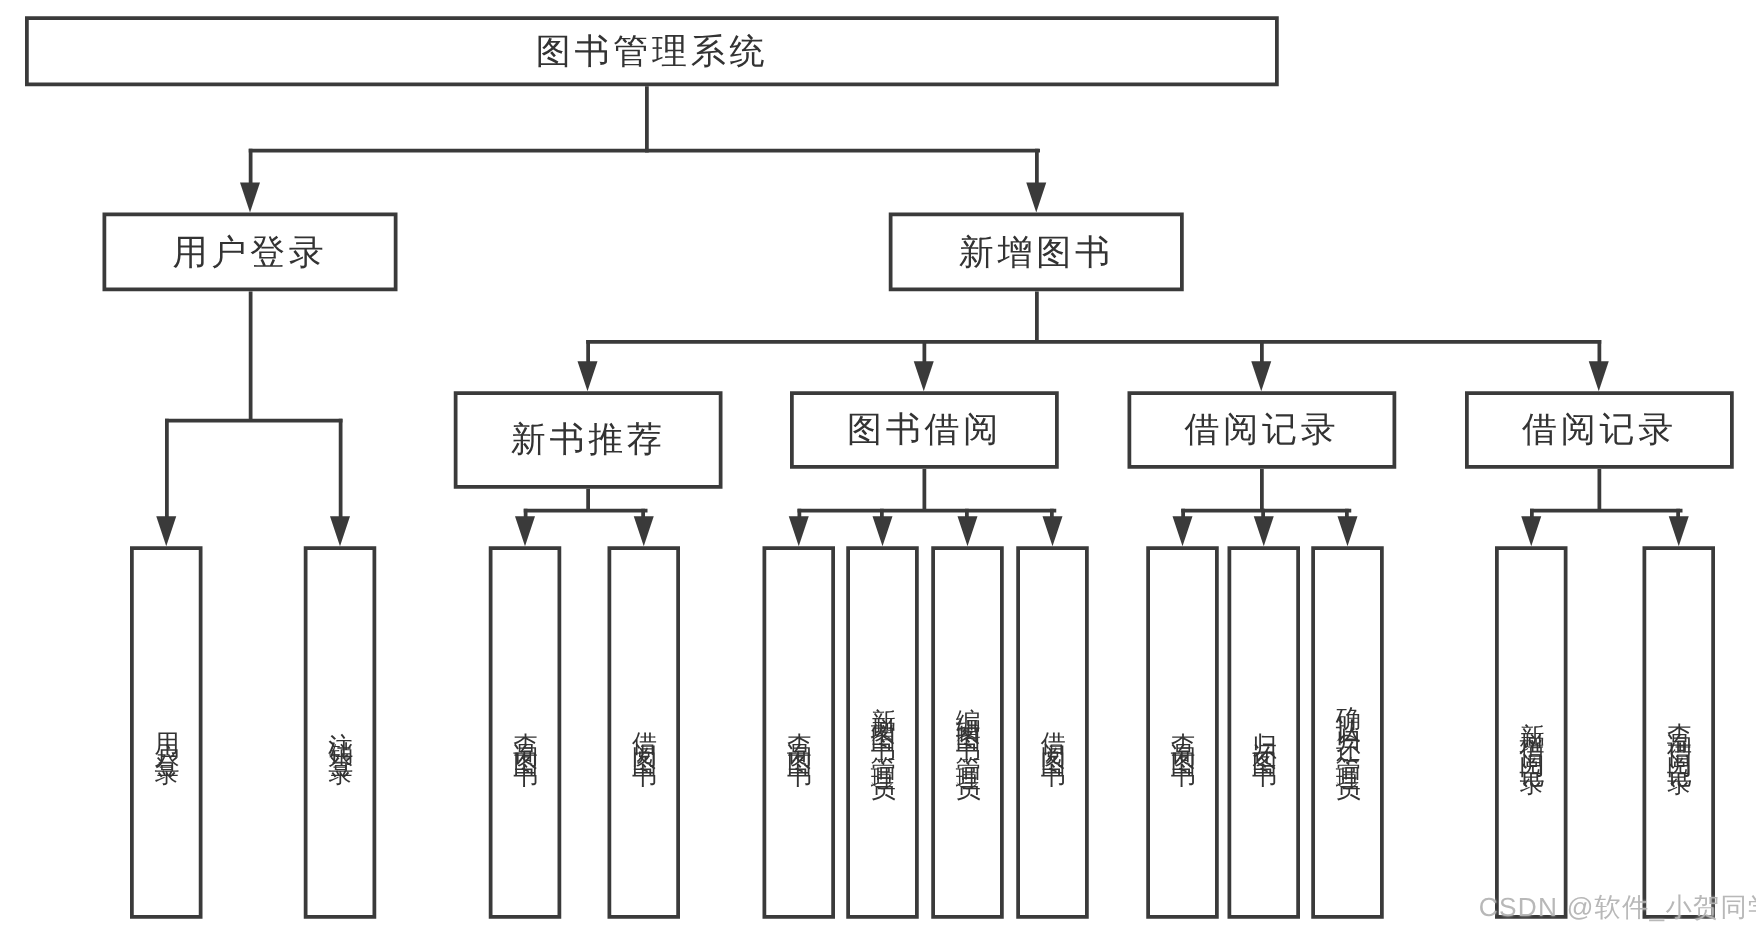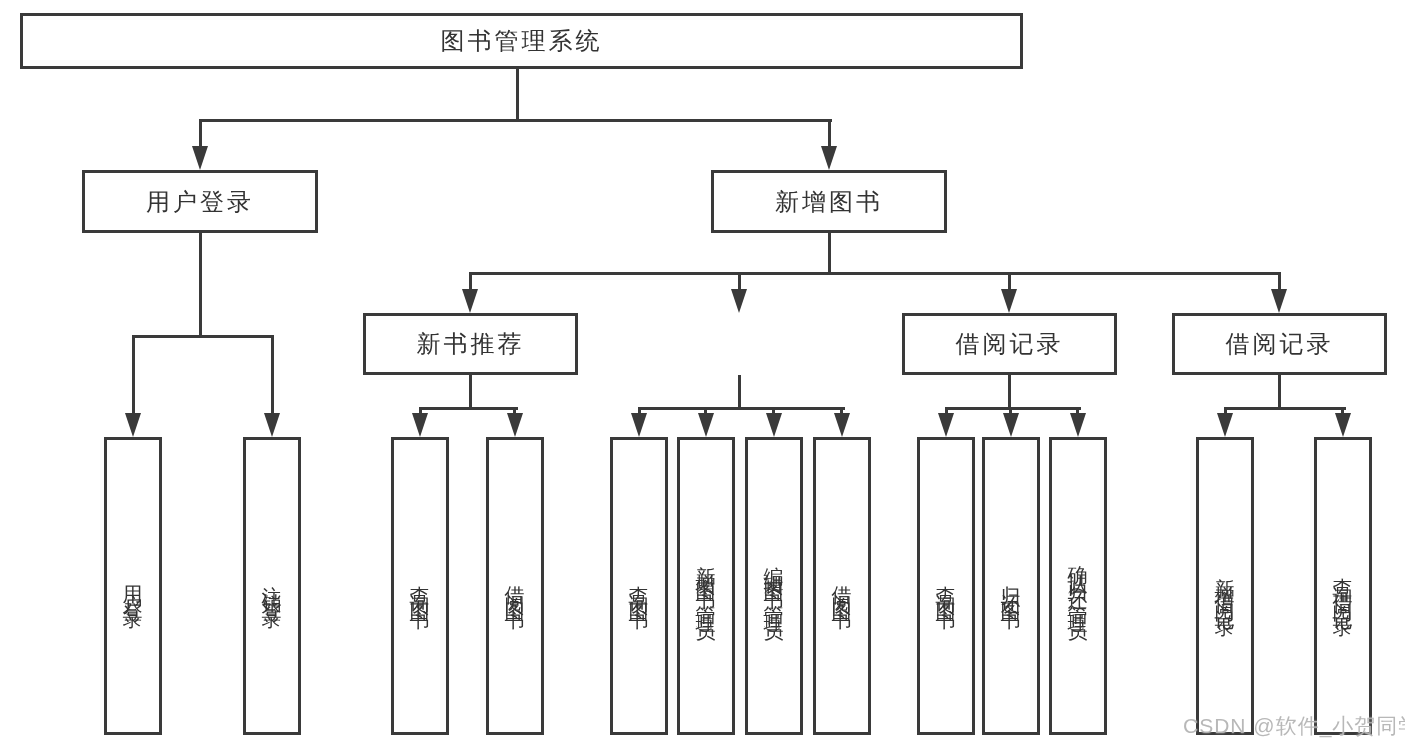--- a/index.html
+++ b/index.html
@@ -16,21 +16,21 @@
     border-left:8px solid transparent;
     border-right:8px solid transparent;
     border-top:24px solid #3a3a3a;
   }
   .box{
     position:absolute;box-sizing:border-box;
     border:3px solid #3a3a3a;background:#ffffff;
     display:flex;align-items:center;justify-content:center;
     color:#333333;
   }
-  .box.h{font-size:24px;letter-spacing:3px;}
+  .box.h{font-size:28px;letter-spacing:3px;}
   .box.v .vtext{
     writing-mode:vertical-rl;text-orientation:mixed;
     font-size:20px;letter-spacing:8px;color:#333333;
     white-space:nowrap;line-height:1;
   }
   .watermark{
     position:absolute;left:1183px;top:712px;
     font-size:21px;color:rgba(178,178,178,0.92);
     letter-spacing:1px;white-space:nowrap;
     text-shadow:0 0 2px rgba(255,255,255,0.8);
@@ -104,22 +104,25 @@
     <span>图书管理系统</span>
   </div>
 
   <div class="box h" style="left:82px;top:170px;width:236px;height:63px">
     <span>用户登录</span>
   </div>
   <div class="box h" style="left:711px;top:170px;width:236px;height:63px">
     <span>新增图书</span>
   </div>
 
-  <div class="box h" style="left:363px;top:313px;width:215px;height:62px">
+  <div class="box h" style="left:363px;top:313px;width:215px;height:78px">
     <span>新书推荐</span>
+  </div>
+  <div class="box h" style="left:632px;top:313px;width:215px;height:62px">
+    <span>图书借阅</span>
   </div>
   <div class="box h" style="left:902px;top:313px;width:215px;height:62px">
     <span>借阅记录</span>
   </div>
   <div class="box h" style="left:1172px;top:313px;width:215px;height:62px">
     <span>借阅记录</span>
   </div>
 
   <div class="box v" style="left:104px;top:437px;width:58px;height:298px">
     <span class="vtext">用户登录</span>

